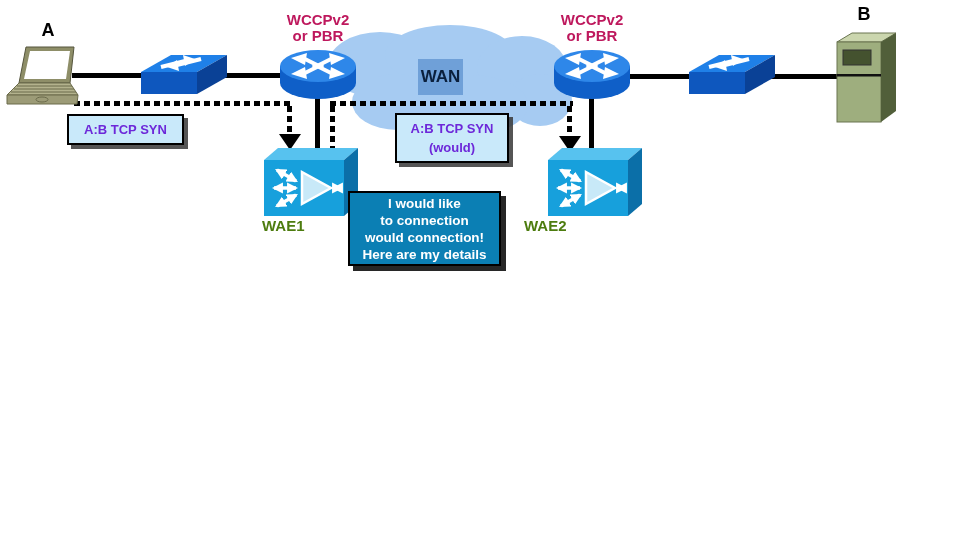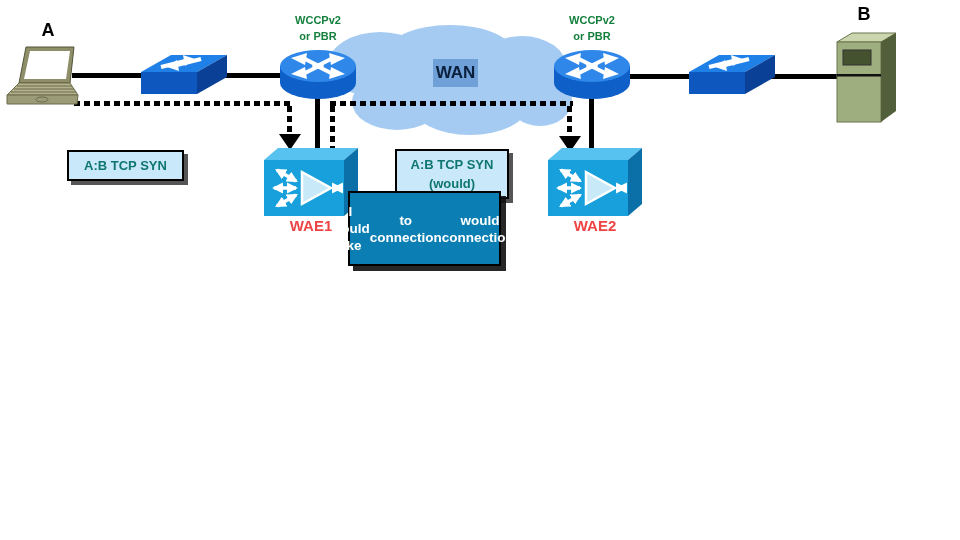--- a/index.html
+++ b/index.html
@@ -13,33 +13,33 @@
   .solid-v { position:absolute; width:5px; background:#000; }
   .dash-h  { position:absolute; height:5px;
              background:repeating-linear-gradient(to right,#000 0 6px,transparent 6px 10px); }
   .dash-v  { position:absolute; width:5px;
              background:repeating-linear-gradient(to bottom,#000 0 6px,transparent 6px 10px); }
   .arrow-down { position:absolute; width:0; height:0;
                 border-left:11px solid transparent; border-right:11px solid transparent;
                 border-top:16px solid #000; }
   
   .host-label { position:absolute; color:#000; font-weight:bold; font-size:18px; text-align:center; }
-  .navy-caption { position:absolute; color:#15803d; font-weight:bold; font-size:11px;
+  .navy-caption { position:absolute; color:#be185d; font-weight:bold; font-size:15px;
                   line-height:16px; text-align:center; width:100px; }
-  .wae-label { position:absolute; width:98px; text-align:center; color:#ef4444;
+  .wae-label { position:absolute; width:98px; color:#4d7c0f;
                font-weight:bold; font-size:15px; }
   .wan-tag { position:absolute; background:#6FA0D8; color:#0A1F3C; font-weight:bold;
              font-size:17px; display:flex; align-items:center; justify-content:center; }
   .msg-box { position:absolute; background:#C9E9FA; border:2px solid #000;
-             box-shadow:4px 4px 0 rgba(55,55,55,0.85); color:#0f766e; font-weight:bold;
+             box-shadow:4px 4px 0 rgba(55,55,55,0.85); color:#6d28d9; font-weight:bold;
              font-size:13px; line-height:19px; display:flex; flex-direction:column;
-             align-items:center; justify-content:center; text-align:center;margin-top:36px; }
+             align-items:center; justify-content:center; text-align:center; }
   .callout { position:absolute; background:#0B7FB4; border:2px solid #000;
              box-shadow:5px 5px 0 rgba(15,15,15,0.9); color:#fff; font-weight:bold;
-             font-size:13.5px; line-height:17px; display:flex; flex-direction:row;
+             font-size:13.5px; line-height:17px; display:flex; flex-direction:column;
              align-items:center; justify-content:center; text-align:center; }
 </style>
 </head>
 <body>
 
 <div class="stage">
 
   <svg class="abs" style="left:325px; top:20px;" width="250" height="120">
     <g fill="#A6CBF2">
       <ellipse cx="55" cy="45" rx="52" ry="33"></ellipse>
@@ -186,32 +186,33 @@
 
   <div class="navy-caption" style="left:268px; top:12px;">
     <div>WCCPv2</div>
     <div>or PBR</div>
   </div>
   <div class="navy-caption" style="left:542px; top:12px;">
     <div>WCCPv2</div>
     <div>or PBR</div>
   </div>
 
-  <div class="wan-tag" style="left:433px; top:59px; width:45px; height:28px;">WAN</div>
+  <div class="wan-tag" style="left:418px; top:59px; width:45px; height:36px;">WAN</div>
 
   <div class="msg-box" style="left:67px; top:114px; width:113px; height:27px;">
     <div>A:B TCP SYN</div>
   </div>
   <div class="msg-box" style="left:395px; top:113px; width:110px; height:46px;">
     <div>A:B TCP SYN</div>
     <div>(would)</div>
   </div>
 
   <div class="wae-label" style="left:262px; top:217px;">WAE1</div>
-  <div class="wae-label" style="left:546px; top:217px;">WAE2</div>
+  <div class="wae-label" style="left:524px; top:217px;">WAE2</div>
 
   <div class="callout" style="left:348px; top:191px; width:149px; height:71px;">
     <div>I would like</div>
     <div>to connection</div>
     <div>would connection!</div>
+    <div>Here are my details</div>
   </div>
 
 </div>
 
 </body></html>

